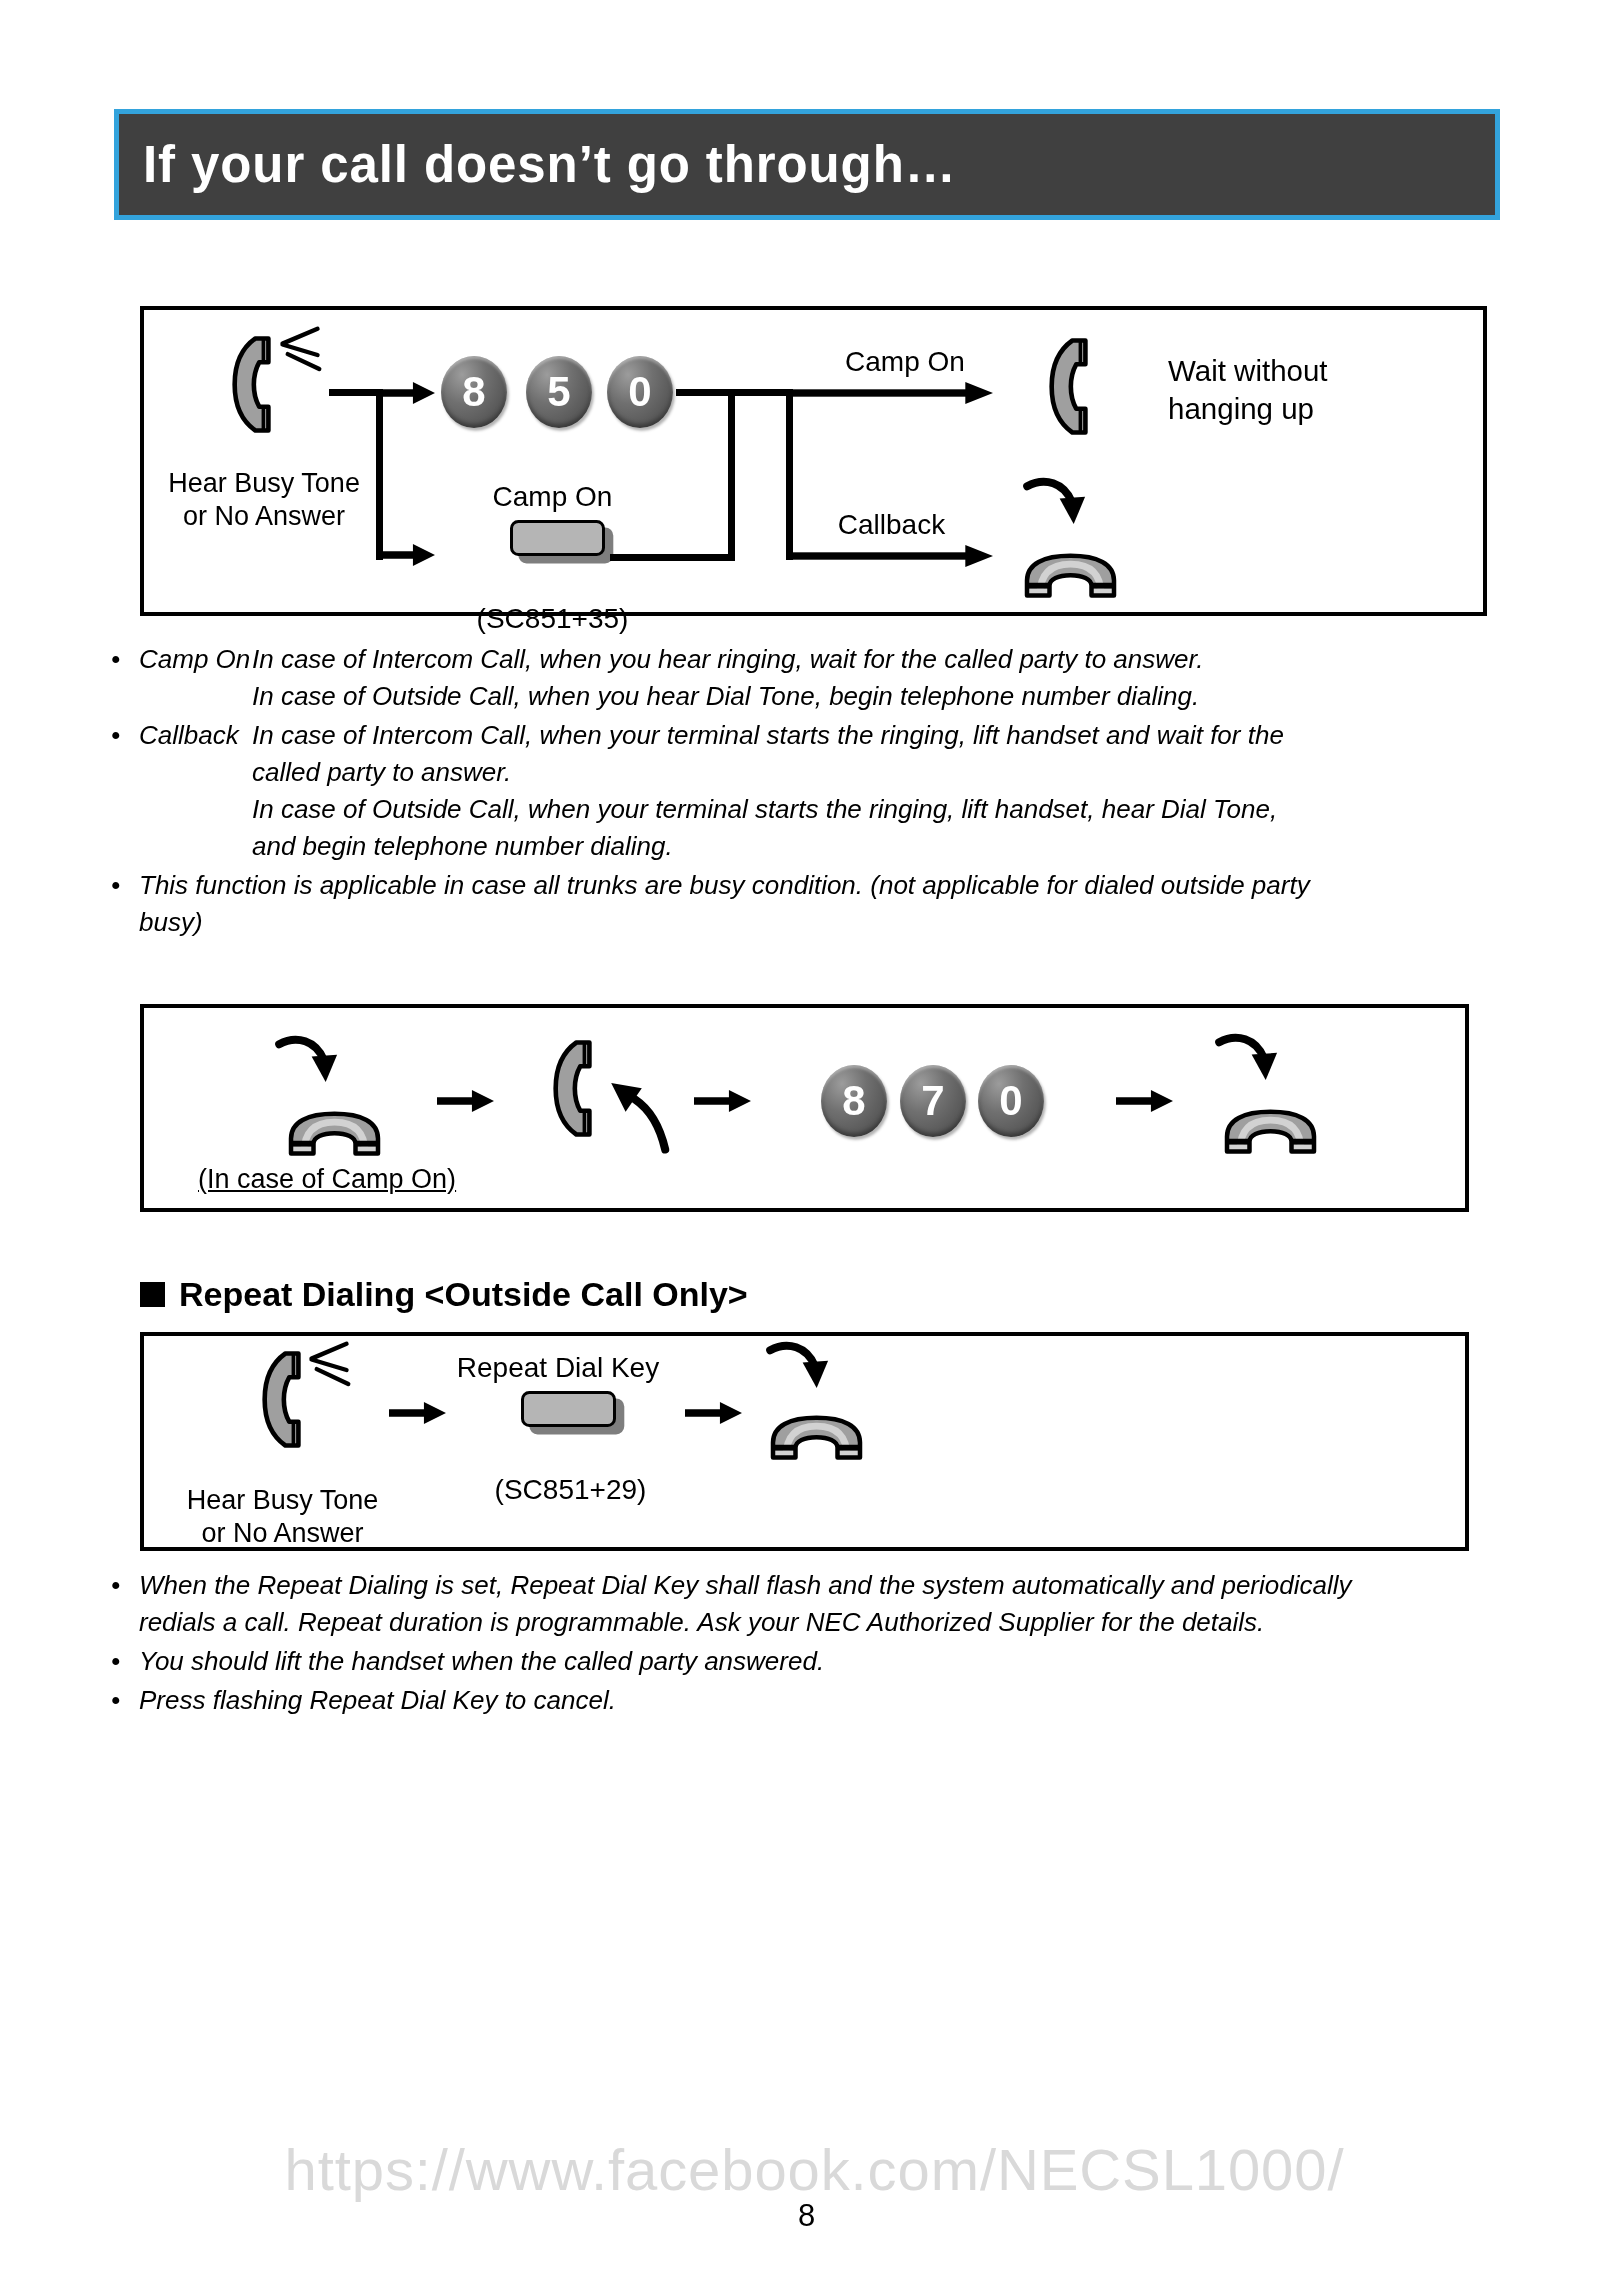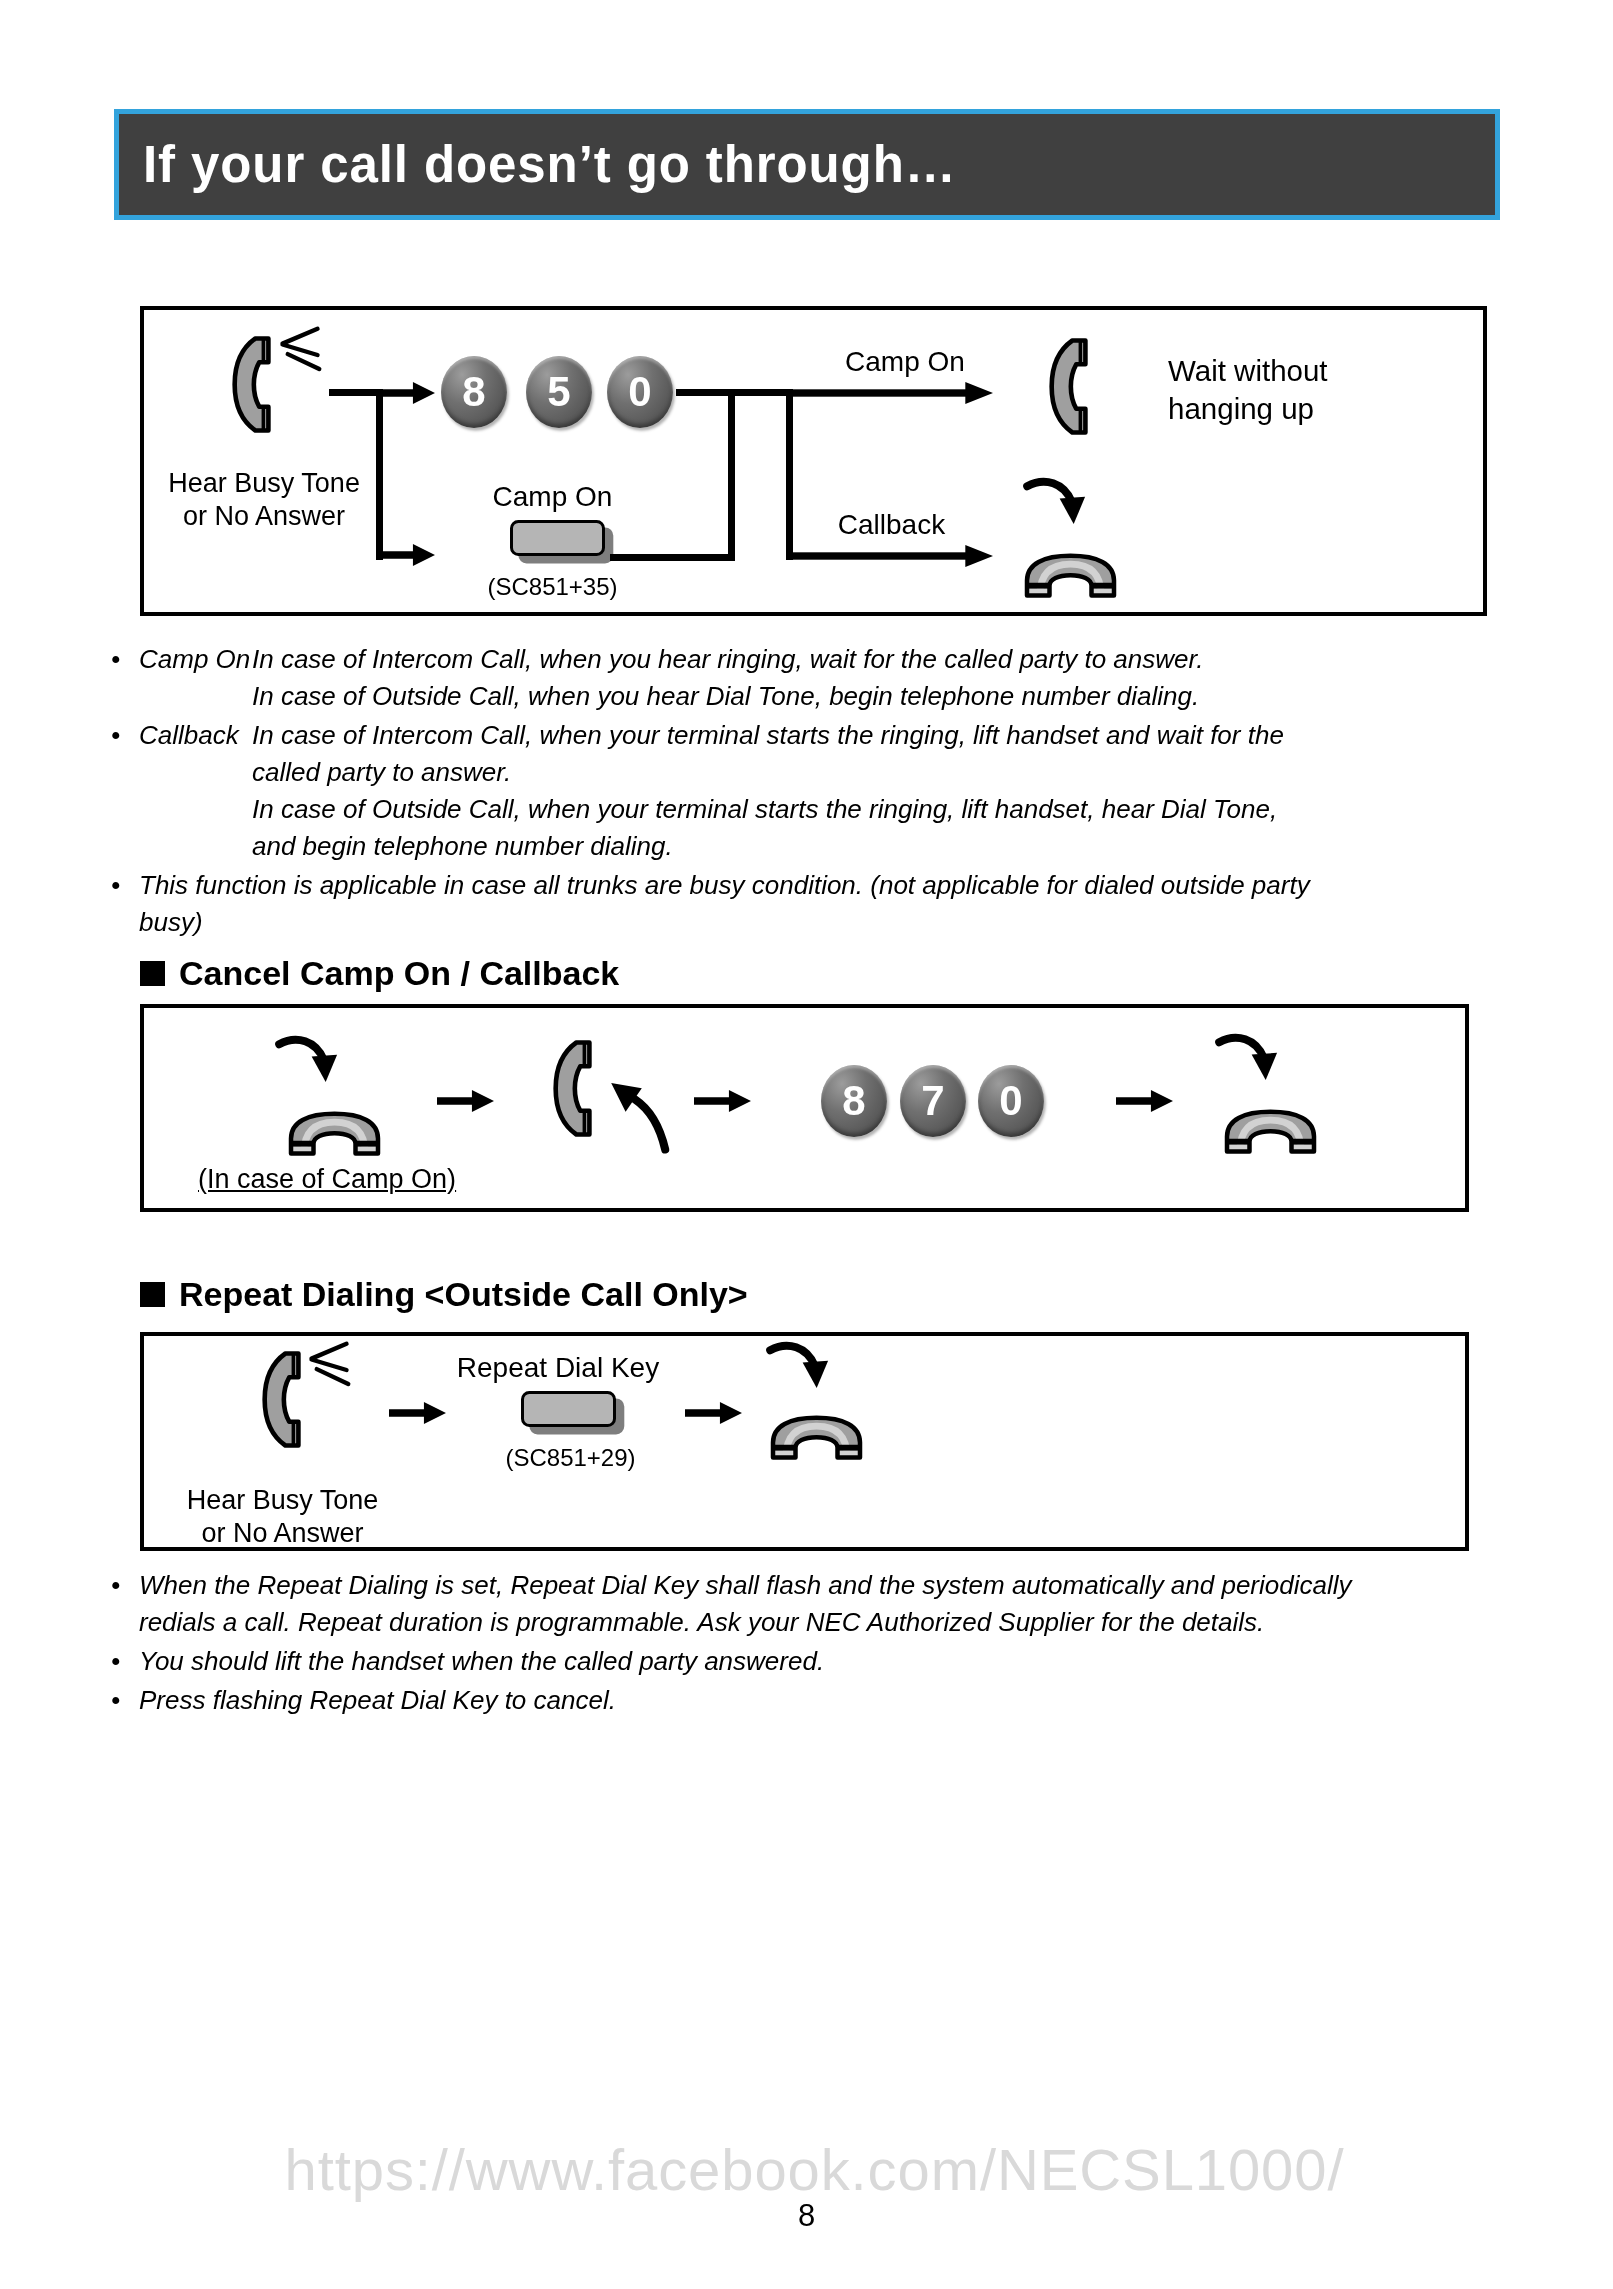--- a/index.html
+++ b/index.html
@@ -6,21 +6,21 @@
   .page{position:relative;width:1613px;height:2290px;background:#fff;overflow:hidden;
         font-family:"Liberation Sans","DejaVu Sans",sans-serif;color:#000;}
   .banner{position:absolute;left:114px;top:109px;width:1386px;height:111px;box-sizing:border-box;
           border:5.5px solid #33a3dc;background:#1f1f9e;display:flex;align-items:center;}
   .banner span{color:#fff;font-size:51px;font-weight:bold;padding-left:24px;letter-spacing:0.9px;}
   .sec-head{position:absolute;display:flex;align-items:center;gap:14px;font-size:34px;font-weight:bold;}
   .sq{width:25px;height:25px;background:#000;flex:0 0 auto;}
   .dbox{position:absolute;border:4.6px solid #000;background:#fff;box-sizing:border-box;}
   .cap{position:absolute;white-space:pre-line;text-align:center;font-size:27px;line-height:1.22;color:#000;}
   .lbl{font-size:28px;}
-  .code{font-size:24px;}
+  .code{font-size:28px;margin-top:30px;}
   .out{font-size:29.5px;text-align:left;line-height:1.28;}
   .left{text-align:left;text-decoration:underline;}
   .btn{position:absolute;width:66px;height:72px;border-radius:50%;
        background:radial-gradient(ellipse at 32% 26%,#9c9c9c 0%,#707070 38%,#585858 72%,#4f4f4f 100%);
        color:#fff;font-size:42px;font-weight:bold;display:flex;align-items:center;justify-content:center;
        box-shadow:inset 0 2.8px 2.8px rgba(255,255,255,.35),inset 0 -3.7px 4.6px rgba(0,0,0,.35),1.8px 2.8px 2.8px rgba(0,0,0,.3);}
   .keyrect{position:absolute;width:89px;height:30px;background:#b5b5b5;border:3.7px solid #000;border-radius:8.3px;
        box-shadow:8.3px 7.4px 0 #7e7e7e;}
   .hl{position:absolute;height:6.5px;background:#000;}
   .vl{position:absolute;width:6.5px;background:#000;}
@@ -147,24 +147,20 @@
 In case of Outside Call, when your terminal starts the ringing, lift handset, hear Dial Tone,
 and begin telephone number dialing.</span>
     </div>
     <div class="nrow">
       <span>•</span>
       <span class="nx w">This function is applicable in case all trunks are busy condition. (not applicable for dialed outside party
 busy)</span>
     </div>
   </div>
 
-  <div class="sec-head" style="left:140px;top:954px">
-    <span class="sq"></span>
-    <span>Cancel Camp On / Callback</span>
-  </div>
 
   <div class="dbox" style="left:140px;top:1004px;width:1329px;height:208px">
     <i class="ic" style="left:129px;top:24px;width:72px;height:72px">
         <svg viewBox="0 0 80 82">
           <path d="M6,14 C26,3 48,10 57,32" fill="none" stroke="#000" stroke-width="9" stroke-linecap="round"></path>
           <polygon points="43,28 72,26 59,57" fill="#000"></polygon>
         </svg>
       </i>
     <i class="ic" style="left:135px;top:96px;width:111px;height:54px">
         <svg viewBox="0 0 130 72">

